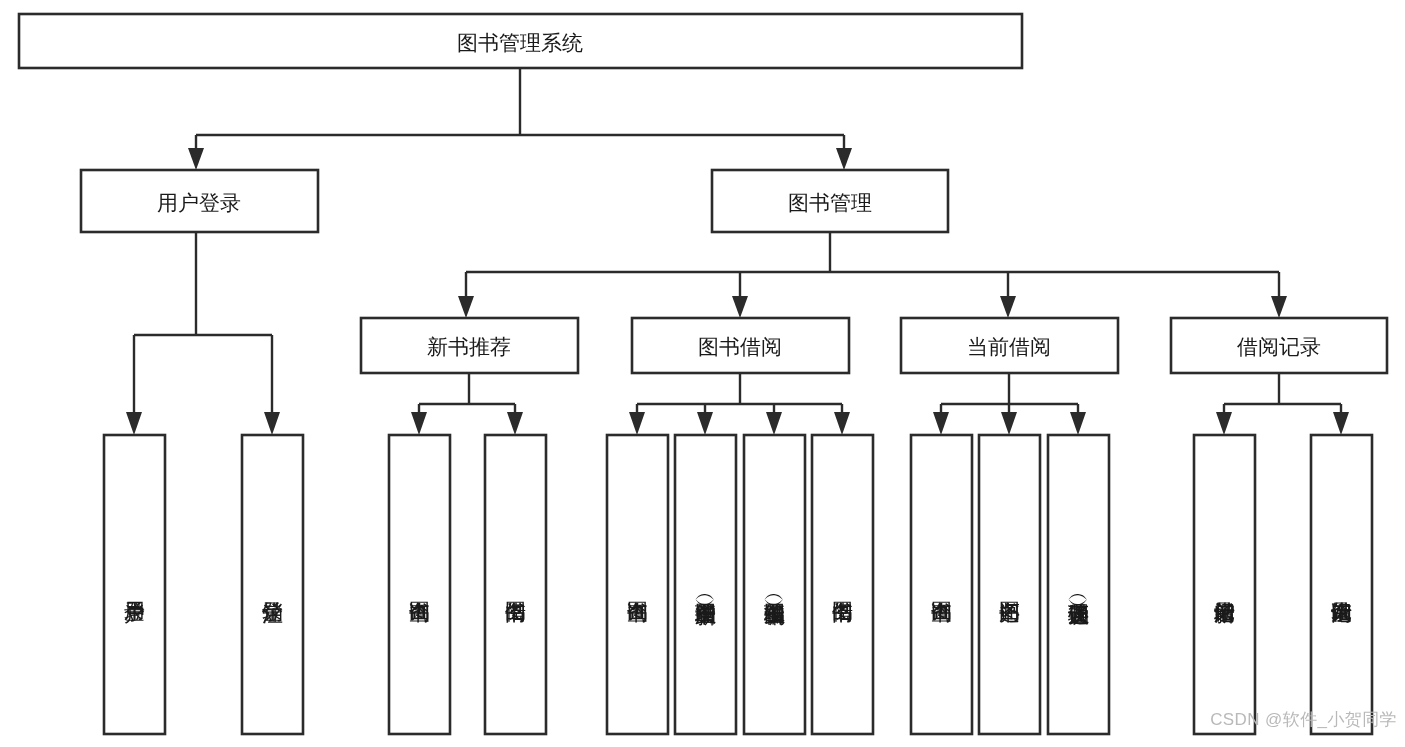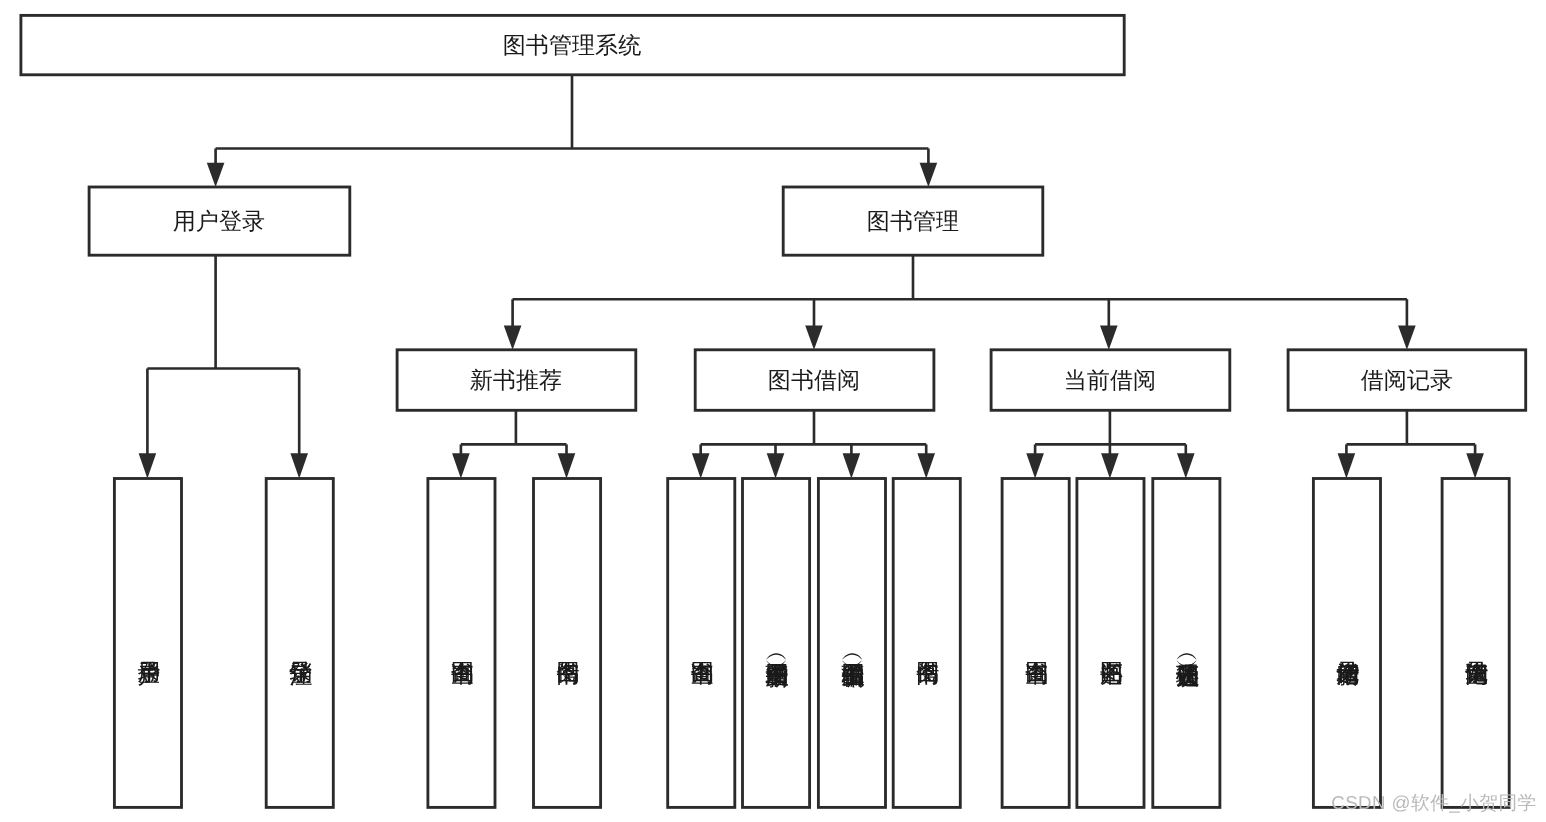--- a/index.html
+++ b/index.html
@@ -53,21 +53,21 @@
     font-family: "Liberation Sans", "DejaVu Sans", sans-serif;
     font-size: 21px;
     fill: #1a1a1a;
     text-anchor: middle;
     writing-mode: vertical-rl;
     glyph-orientation-vertical: 0;
   }
   .watermark-text {
     position: absolute;
     right: 8px;
-    bottom: 6px;
+    bottom: 16px;
     font-family: "Liberation Sans", "DejaVu Sans", sans-serif;
     font-size: 17px;
     color: #b9b9b9;
     letter-spacing: 0.4px;
     white-space: nowrap;
     user-select: none;
     margin-left: 13px;
   }
 </style>
 </head>

